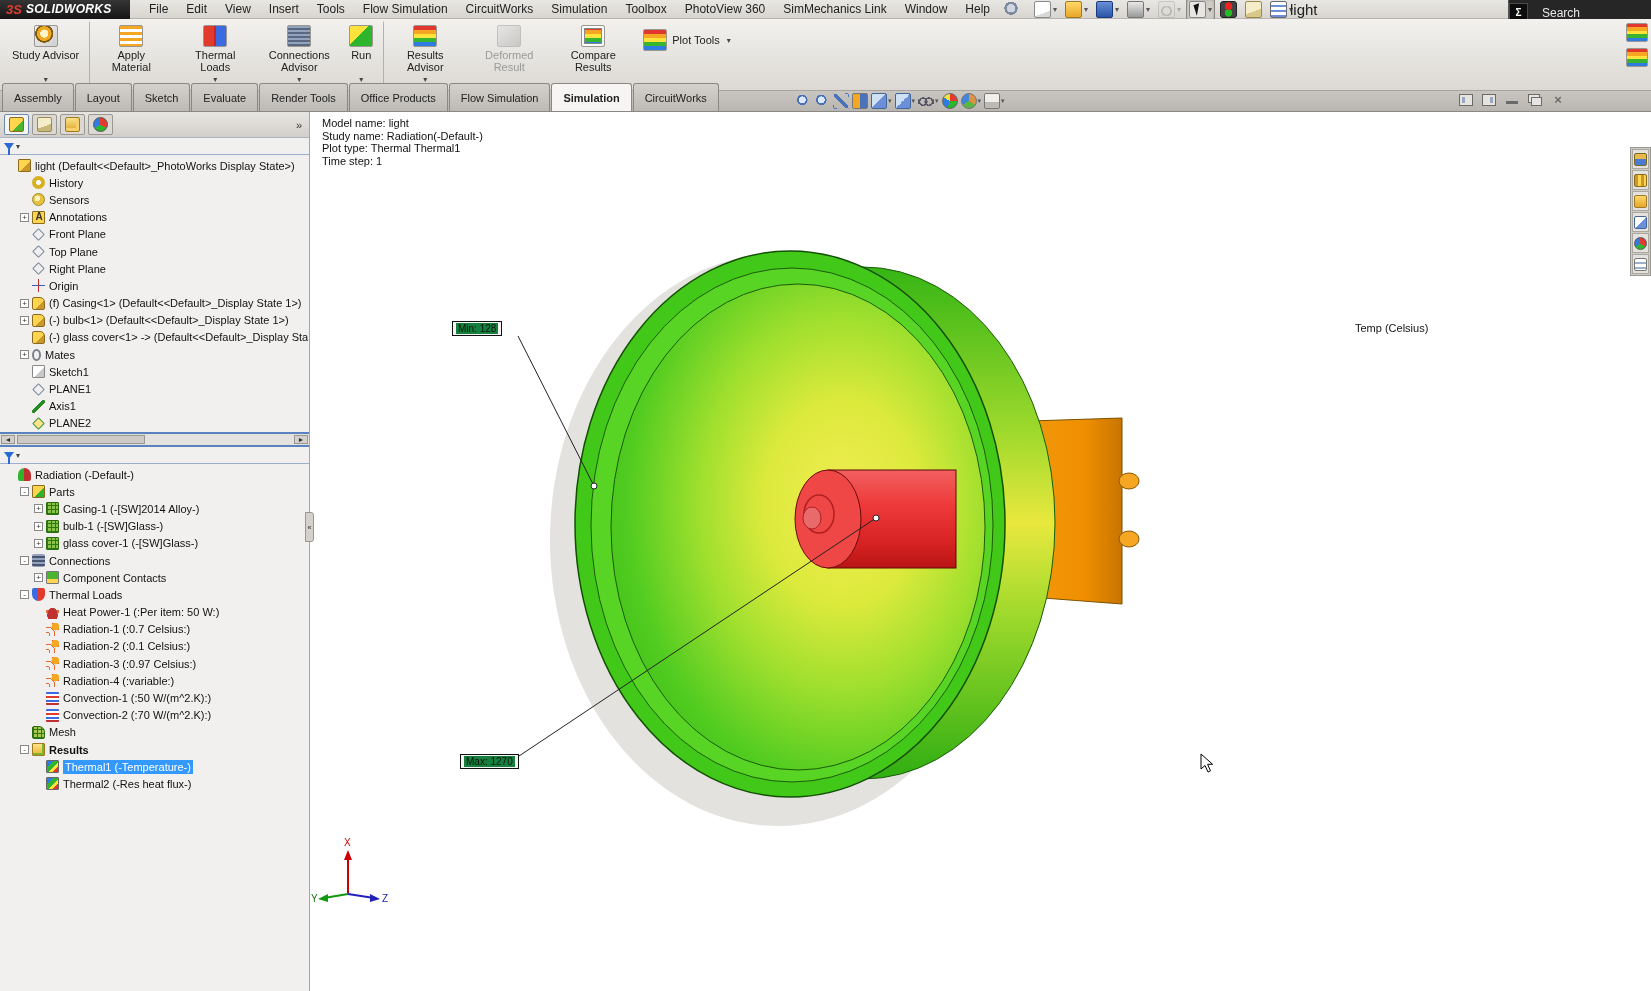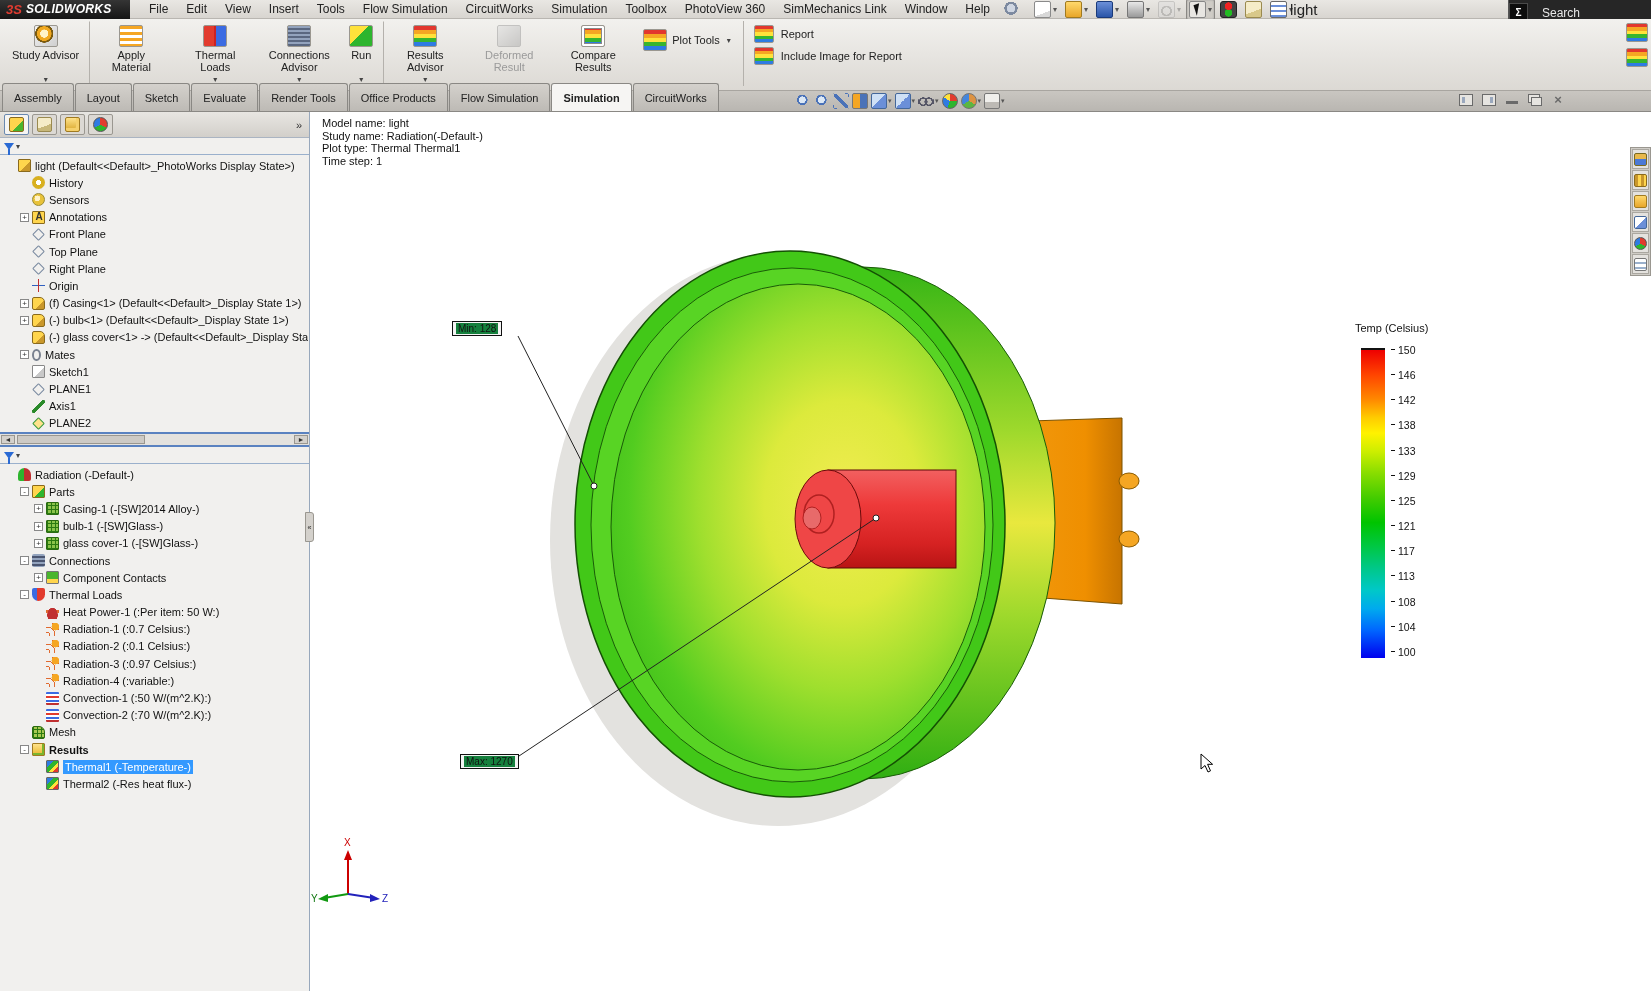--- a/index.html
+++ b/index.html
@@ -280,31 +280,20 @@
           <span class="ci ic-deformed-result-icon"></span>
           <span class="cl">Deformed Result</span>
         </div>
         <div class="cmd-btn">
           <span class="ci ic-compare-results-icon"></span>
           <span class="cl">Compare Results</span>
         </div>
         <div class="cmd-btn has-dd horizontal">
           <span class="ci ic-plot-tools-icon"></span>
           <span class="cl">Plot Tools</span>
-        </div>
-      </div>
-    <div class="report-group">
-
-    <div class="report-item">
-          <span class="ci ic-report-icon"></span>
-          <span>Report</span>
-        </div>
-        <div class="report-item">
-          <span class="ci ic-include-image-icon"></span>
-          <span>Include Image for Report</span>
         </div>
       </div>
     <div class="flyout-col">
 
     <span class="ci ic-report-small-icon"></span>
         <span class="ci ic-include-image-small-icon"></span>
       </div>
   </div>
 
   <div class="tabrow">
@@ -654,39 +643,20 @@
 
       <div class="callout" style="left:142px; top:209px;">
         <span class="val">Min: 128</span>
       </div>
       <div class="callout" style="left:150px; top:642px;">
         <span class="val">Max: 1270</span>
       </div>
 
       <div class="legend">
         <div class="legend-title">Temp (Celsius)</div>
-        <div class="legend-body">
-          <div class="legend-bar" style="background:linear-gradient(180deg,#ee0000 0%,#ff4400 8%,#ff8800 16%,#ffcc00 22%,#fff200 27%,#ccee00 33%,#88dd00 40%,#44cc00 48%,#00c400 56%,#00c846 64%,#00c88a 71%,#00c8c8 78%,#00aaee 84%,#0066ff 91%,#0000ee 100%);"></div>
-          <div class="legend-ticks">
-
-          <span class="legend-tick">150</span>
-              <span class="legend-tick">146</span>
-              <span class="legend-tick">142</span>
-              <span class="legend-tick">138</span>
-              <span class="legend-tick">133</span>
-              <span class="legend-tick">129</span>
-              <span class="legend-tick">125</span>
-              <span class="legend-tick">121</span>
-              <span class="legend-tick">117</span>
-              <span class="legend-tick">113</span>
-              <span class="legend-tick">108</span>
-              <span class="legend-tick">104</span>
-              <span class="legend-tick">100</span>
-            </div>
-        </div>
       </div>
 
       <div class="taskpane-strip">
 
       <span class="tp-btn">
             <span class="qicon ic-home-icon"></span>
           </span>
           <span class="tp-btn">
             <span class="qicon ic-design-library-icon"></span>
           </span>

